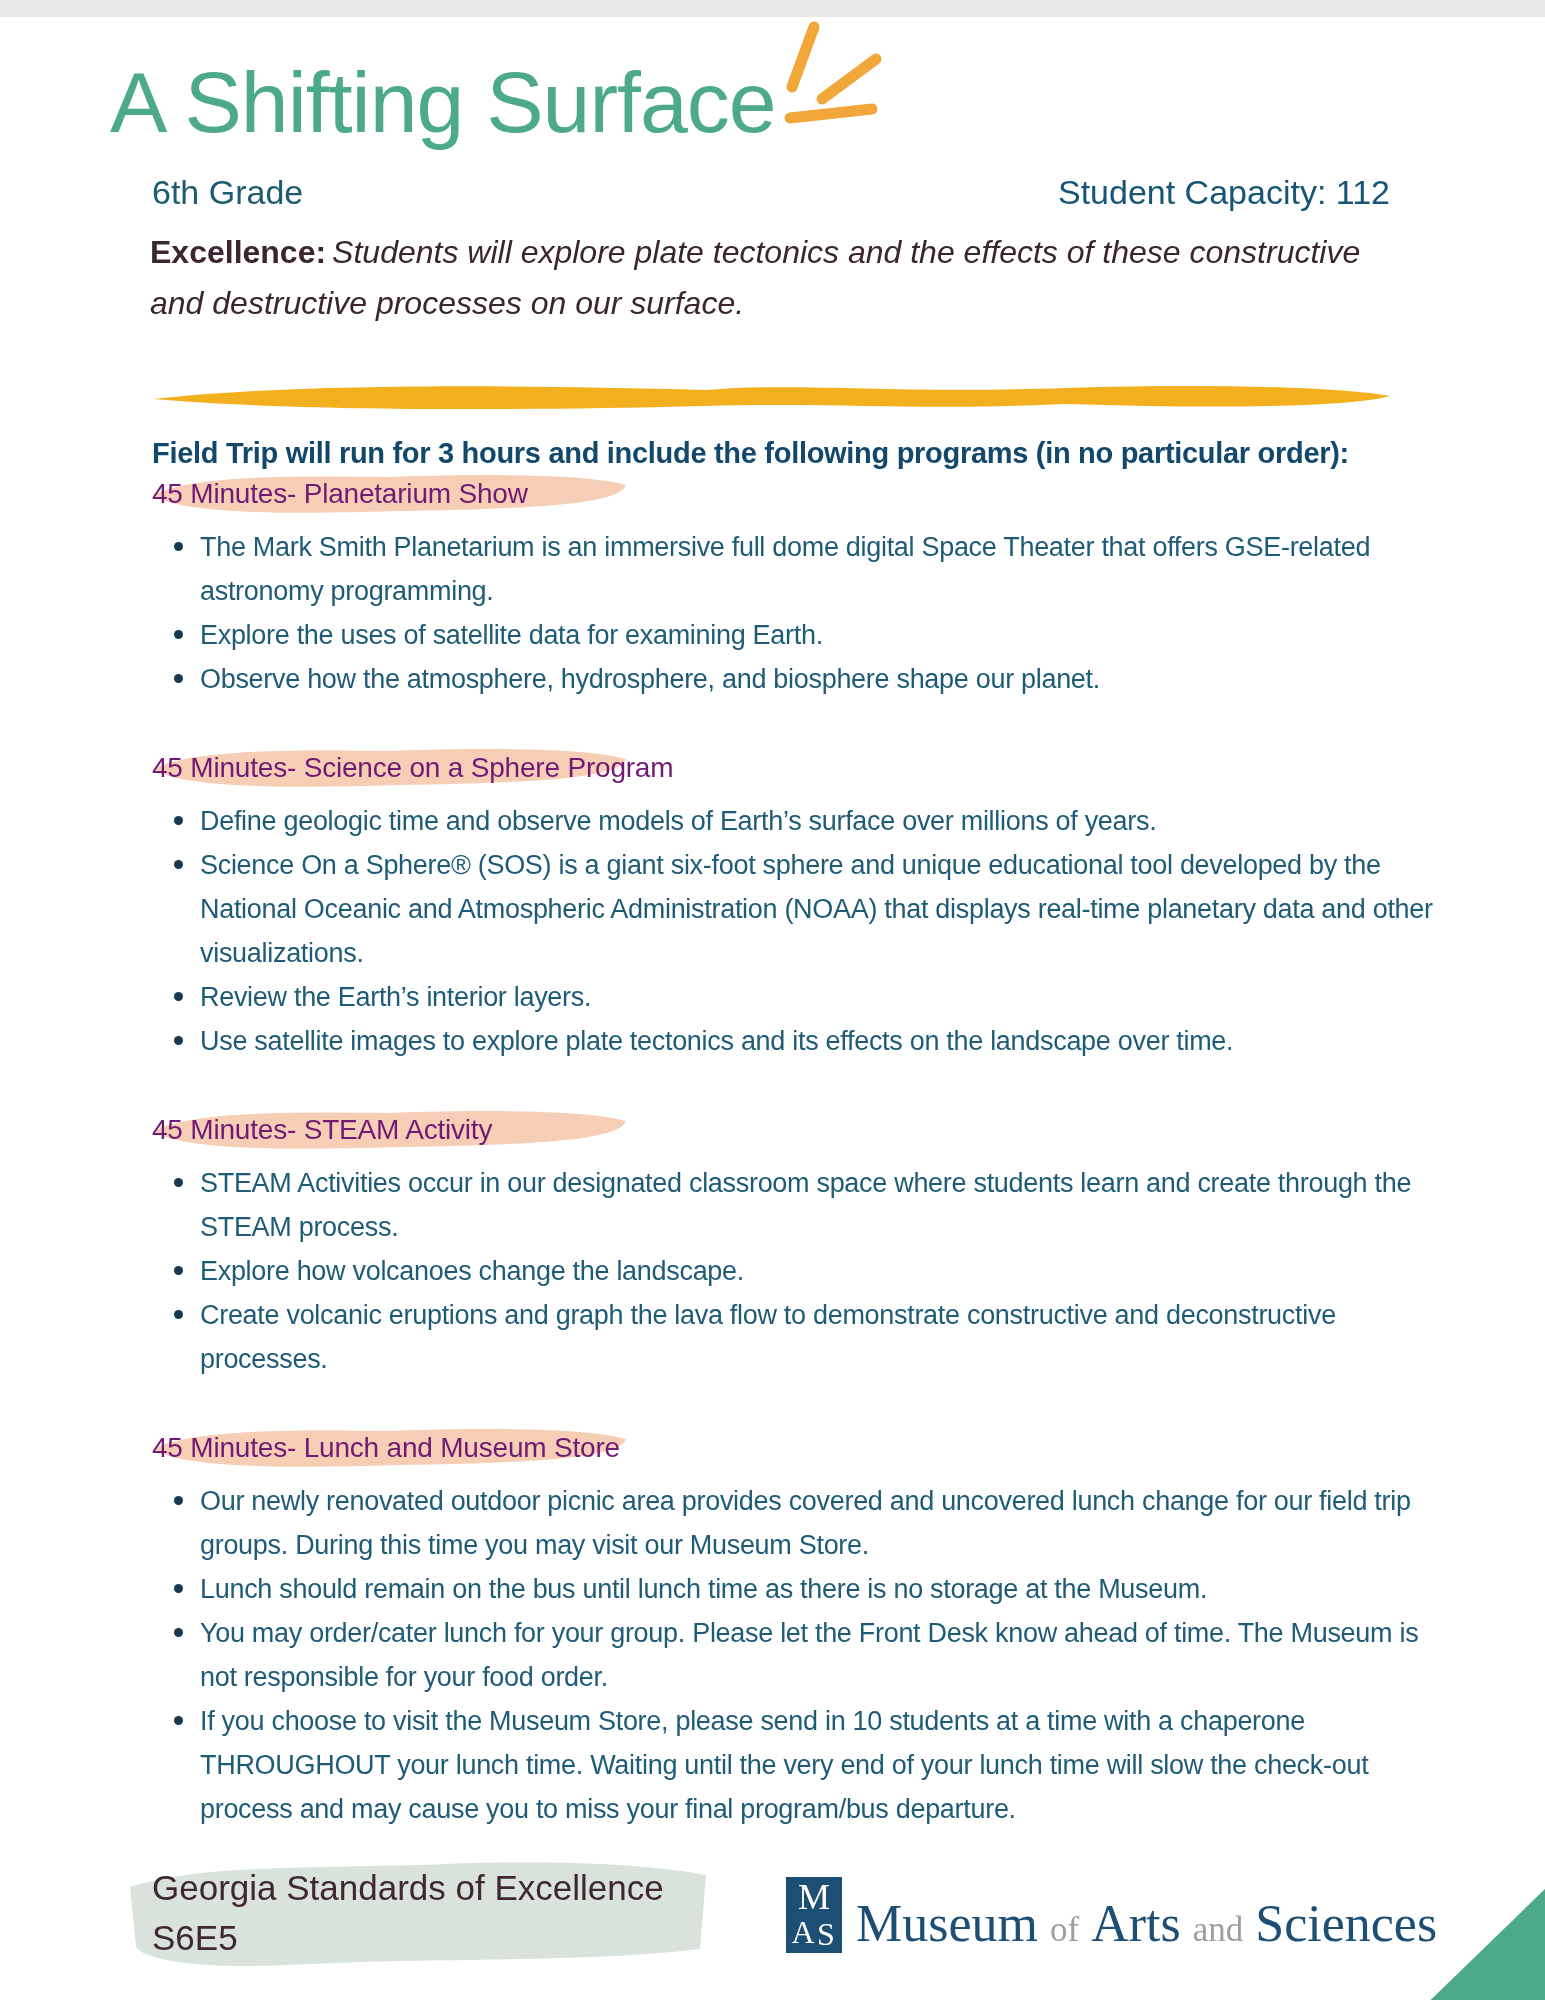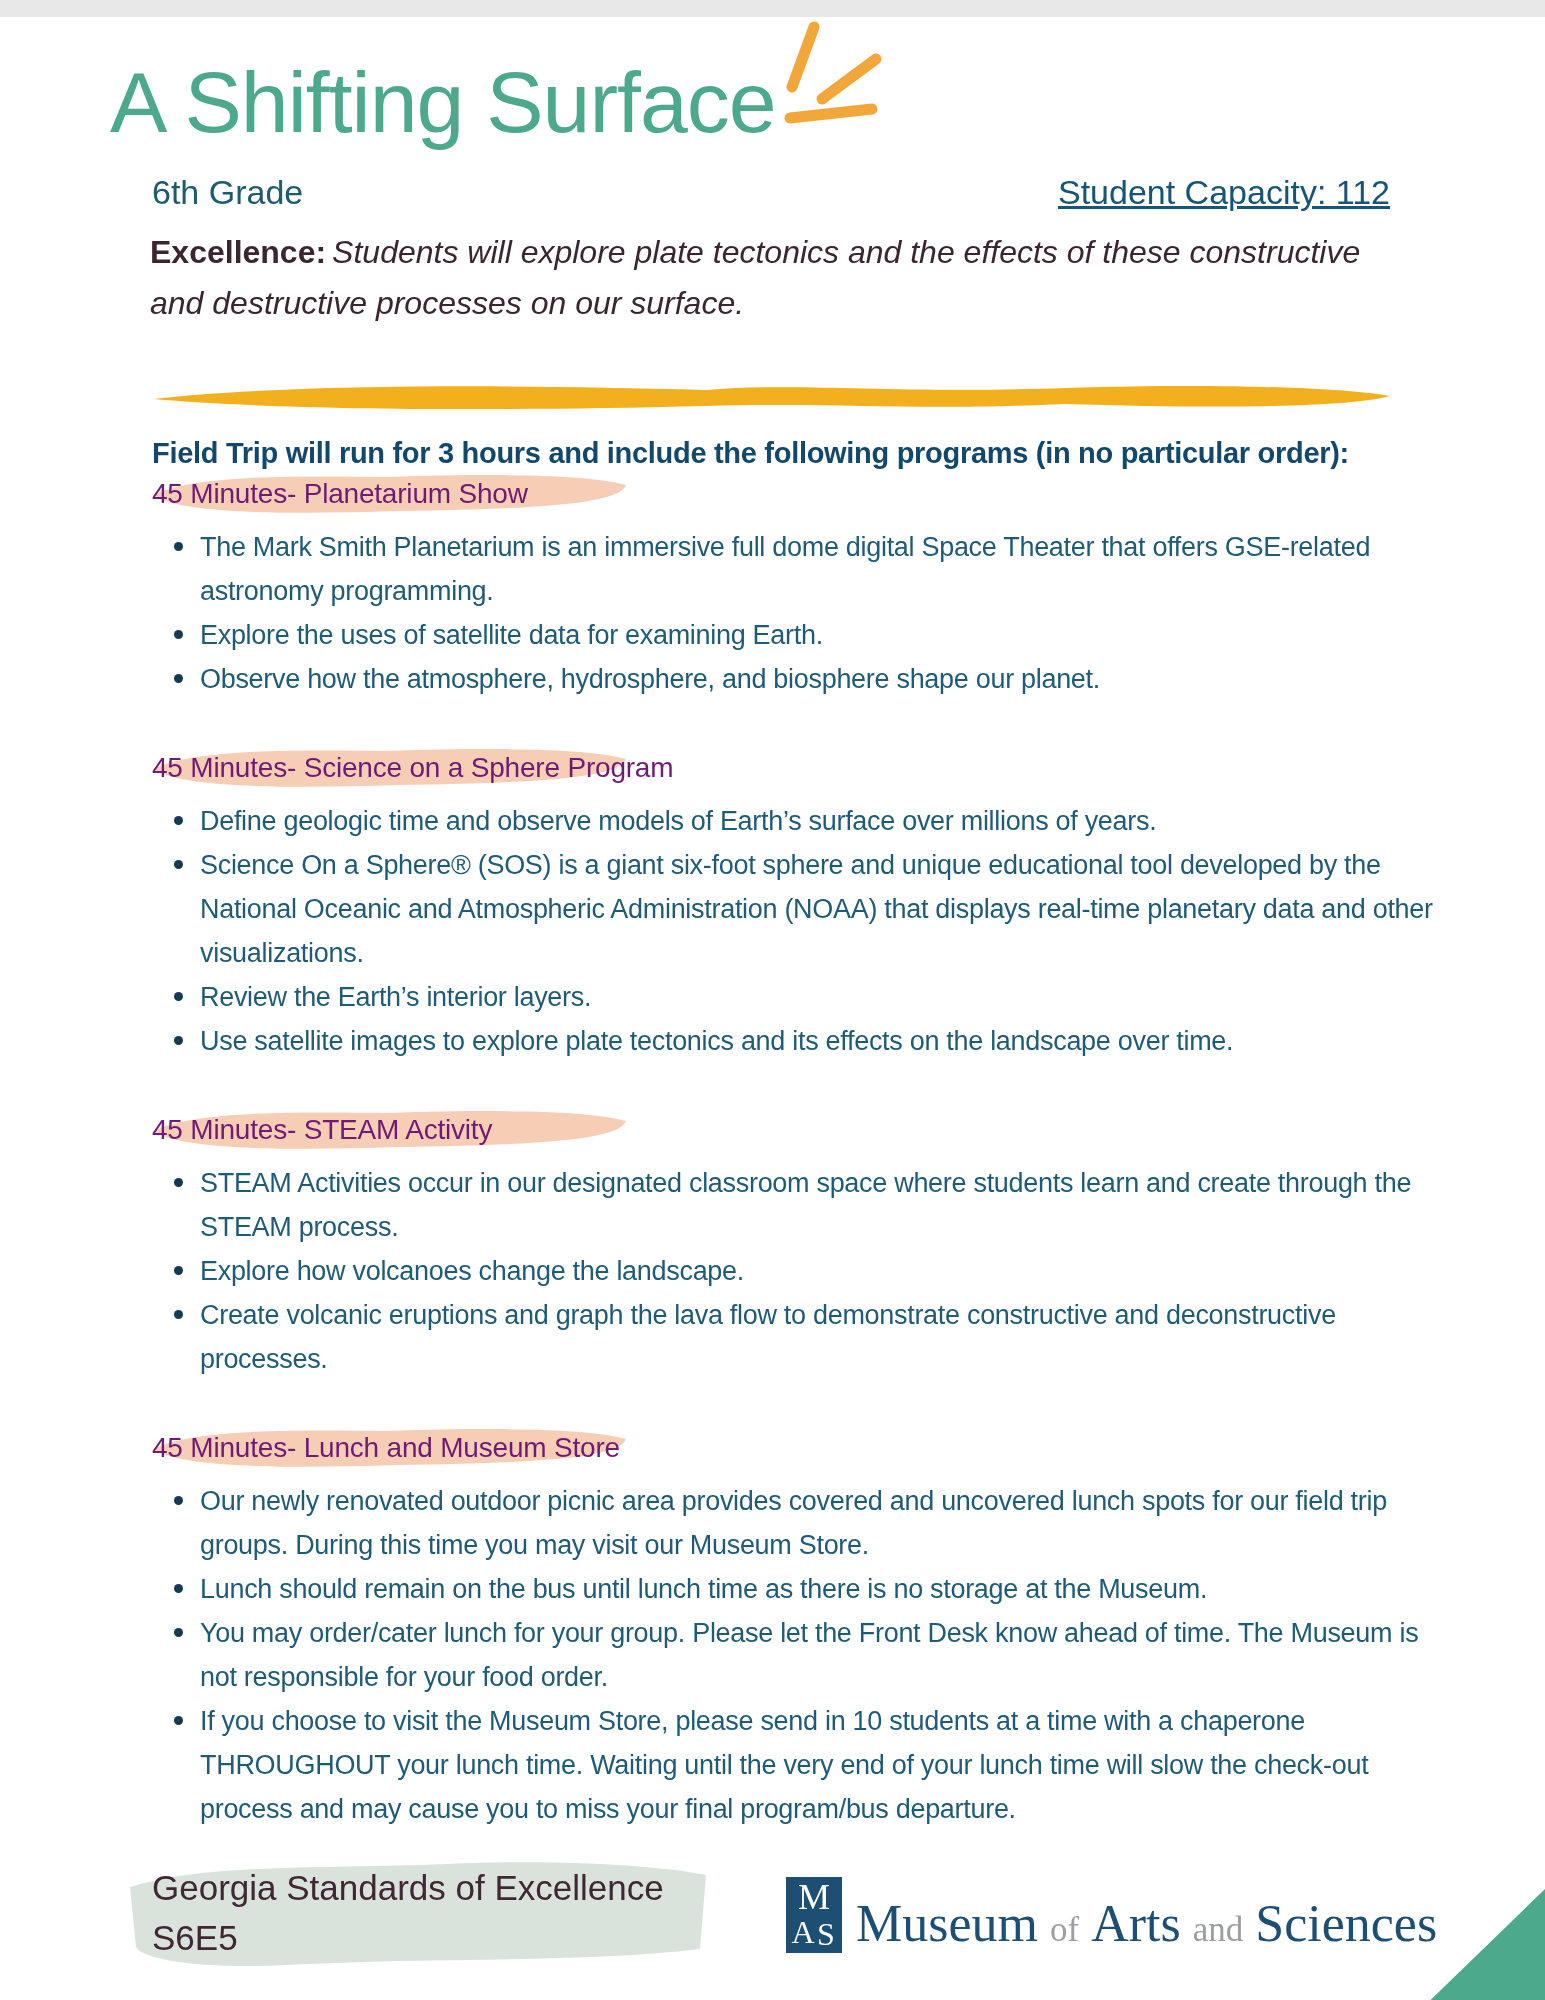--- a/index.html
+++ b/index.html
@@ -28,21 +28,21 @@
     width: 135px; height: 106px;
   }
   .meta-row {
     position: absolute;
     left: 152px; right: 155px; top: 156px;
     display: flex;
     justify-content: space-between;
     align-items: baseline;
   }
   .grade   { font-size: 34px; color: #1C5C6E; }
-  .capacity{ font-size: 34px; color: #165575; text-decoration: underline; }
+  .capacity{ font-size: 34px; color: #165575; }
 
   .description {
     position: absolute;
     left: 150px; top: 210px;
     width: 1265px;
     font-size: 32px;
     line-height: 51px;
     color: #3A2531;
     font-style: italic;
   }
@@ -220,21 +220,21 @@
     </div>
 
     <div class="section">
       <div class="section-header">
         <svg viewBox="0 0 484 48" preserveAspectRatio="none" aria-hidden="true">
           <path d="M6 26 C40 8 130 6 240 8 C360 4 444 6 478 16 C472 34 400 40 250 42 C130 46 28 44 6 26 Z" fill="#F6CDB5"></path>
         </svg>
         <span class="hd-text">45 Minutes- Lunch and Museum Store</span>
       </div>
       <ul class="bullets">
-        <li>Our newly renovated outdoor picnic area provides covered and uncovered lunch spots for our field trip groups. During this time you may visit our Museum Store.</li>
+        <li>Our newly renovated outdoor picnic area provides covered and uncovered lunch change for our field trip groups. During this time you may visit our Museum Store.</li>
         <li>Lunch should remain on the bus until lunch time as there is no storage at the Museum.</li>
         <li>You may order/cater lunch for your group. Please let the Front Desk know ahead of time. The Museum is not responsible for your food order.</li>
         <li>If you choose to visit the Museum Store, please send in 10 students at a time with a chaperone THROUGHOUT your lunch time. Waiting until the very end of your lunch time will slow the check-out process and may cause you to miss your final program/bus departure.</li>
       </ul>
     </div>
 
   </div>
 
   <div class="standards">
     <svg viewBox="0 0 586 118" preserveAspectRatio="none" aria-hidden="true">

